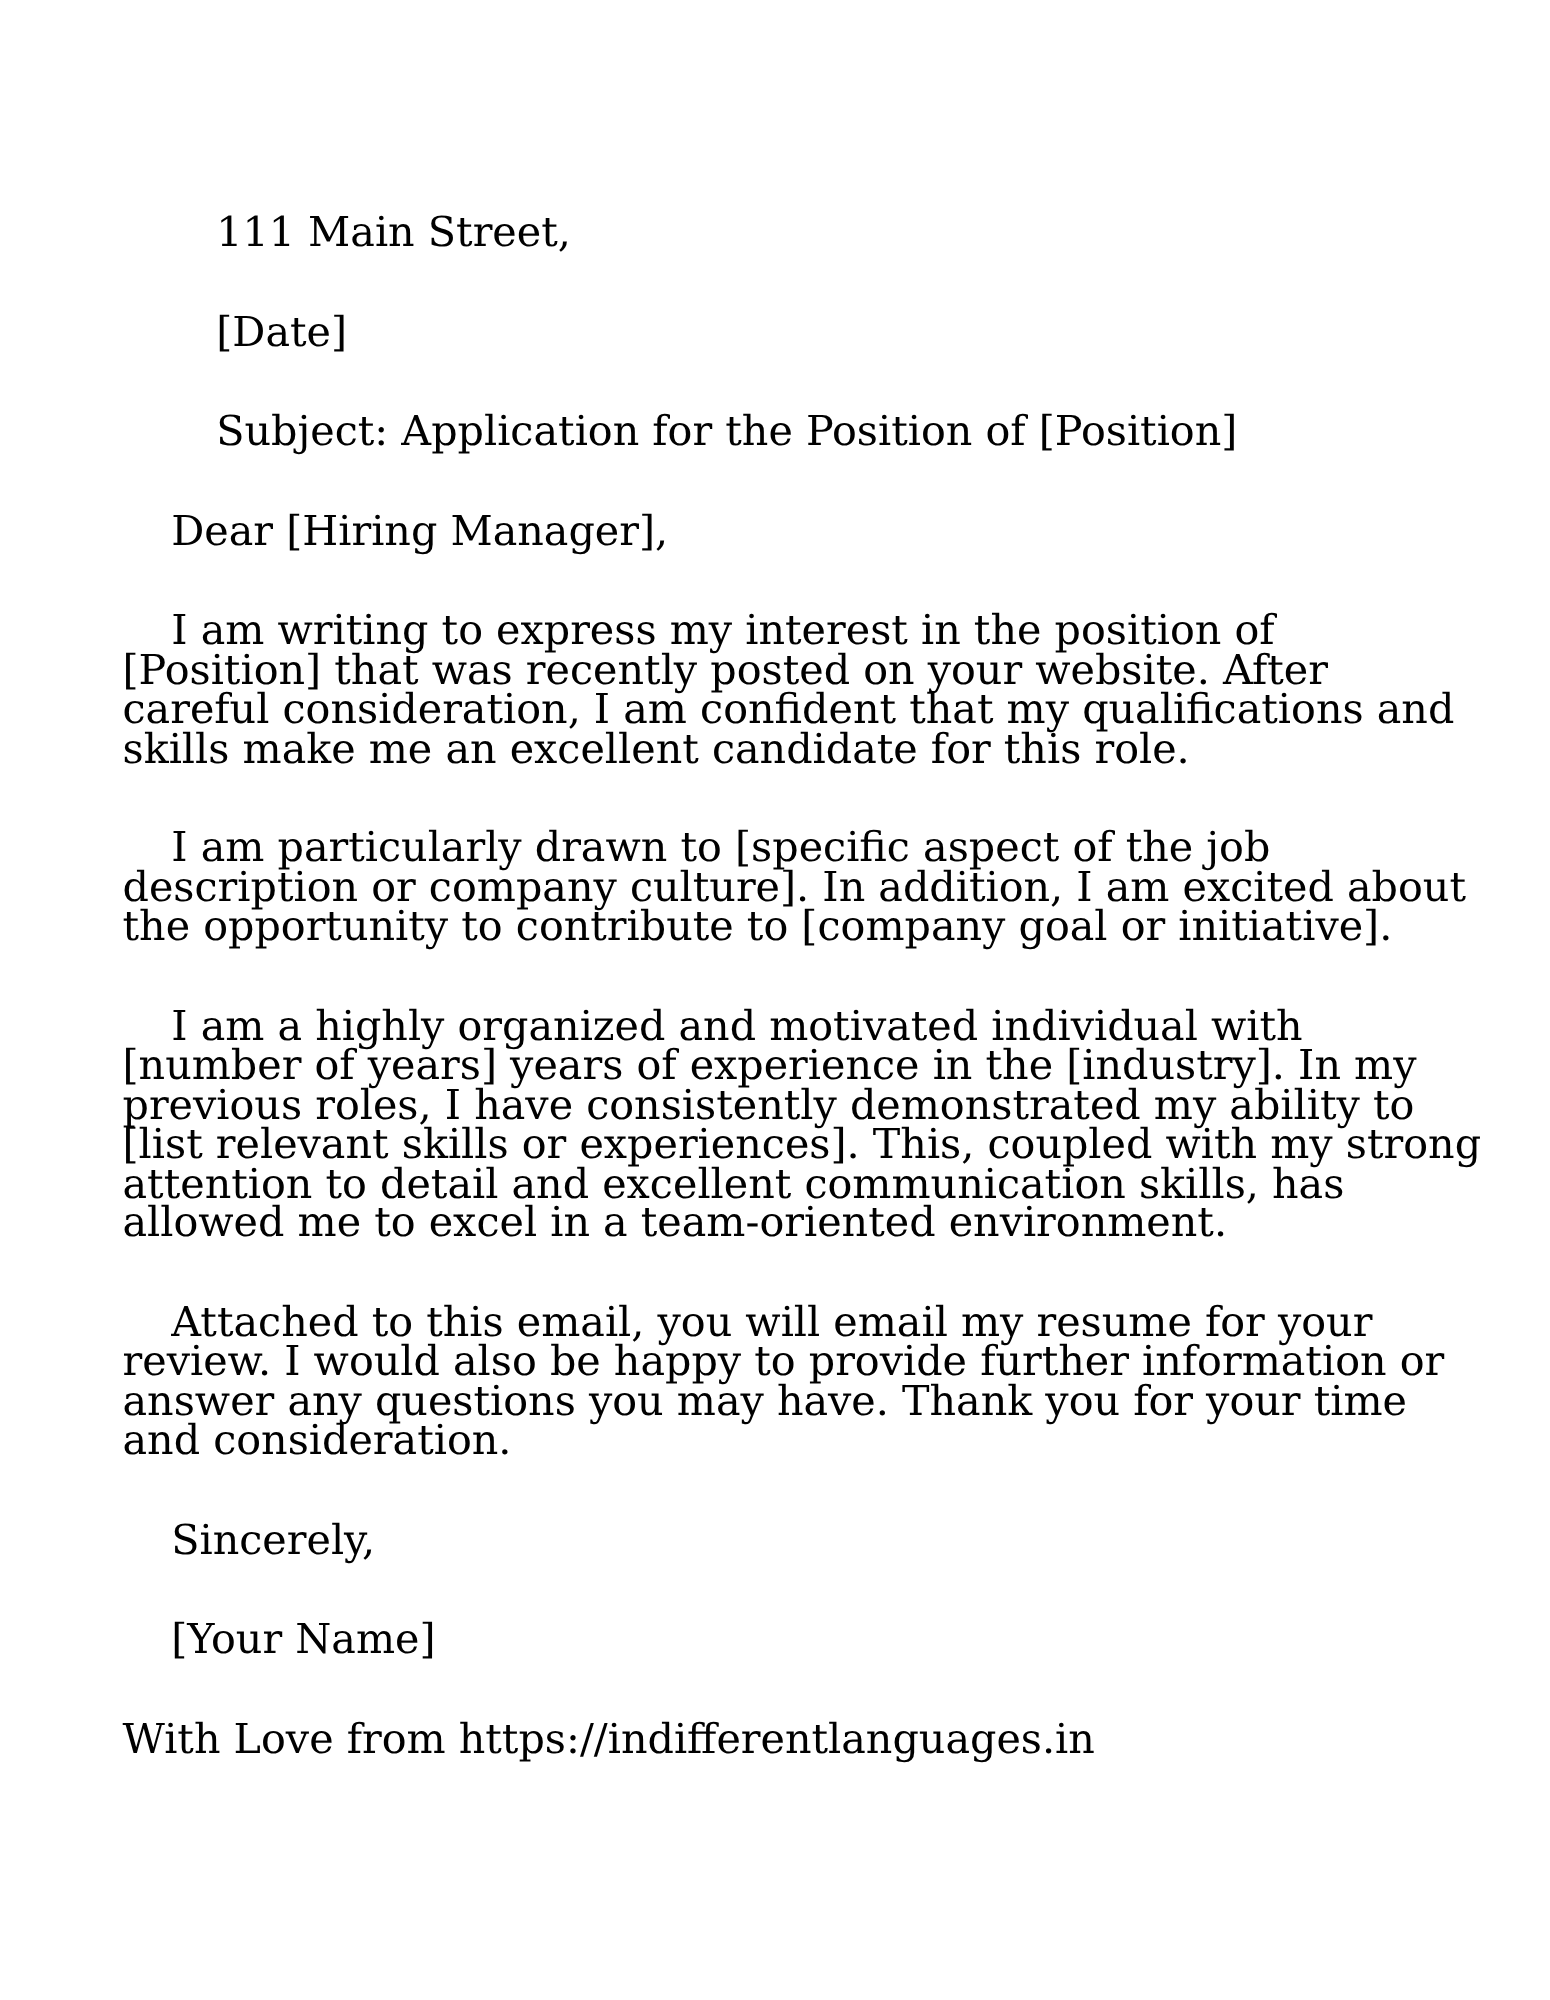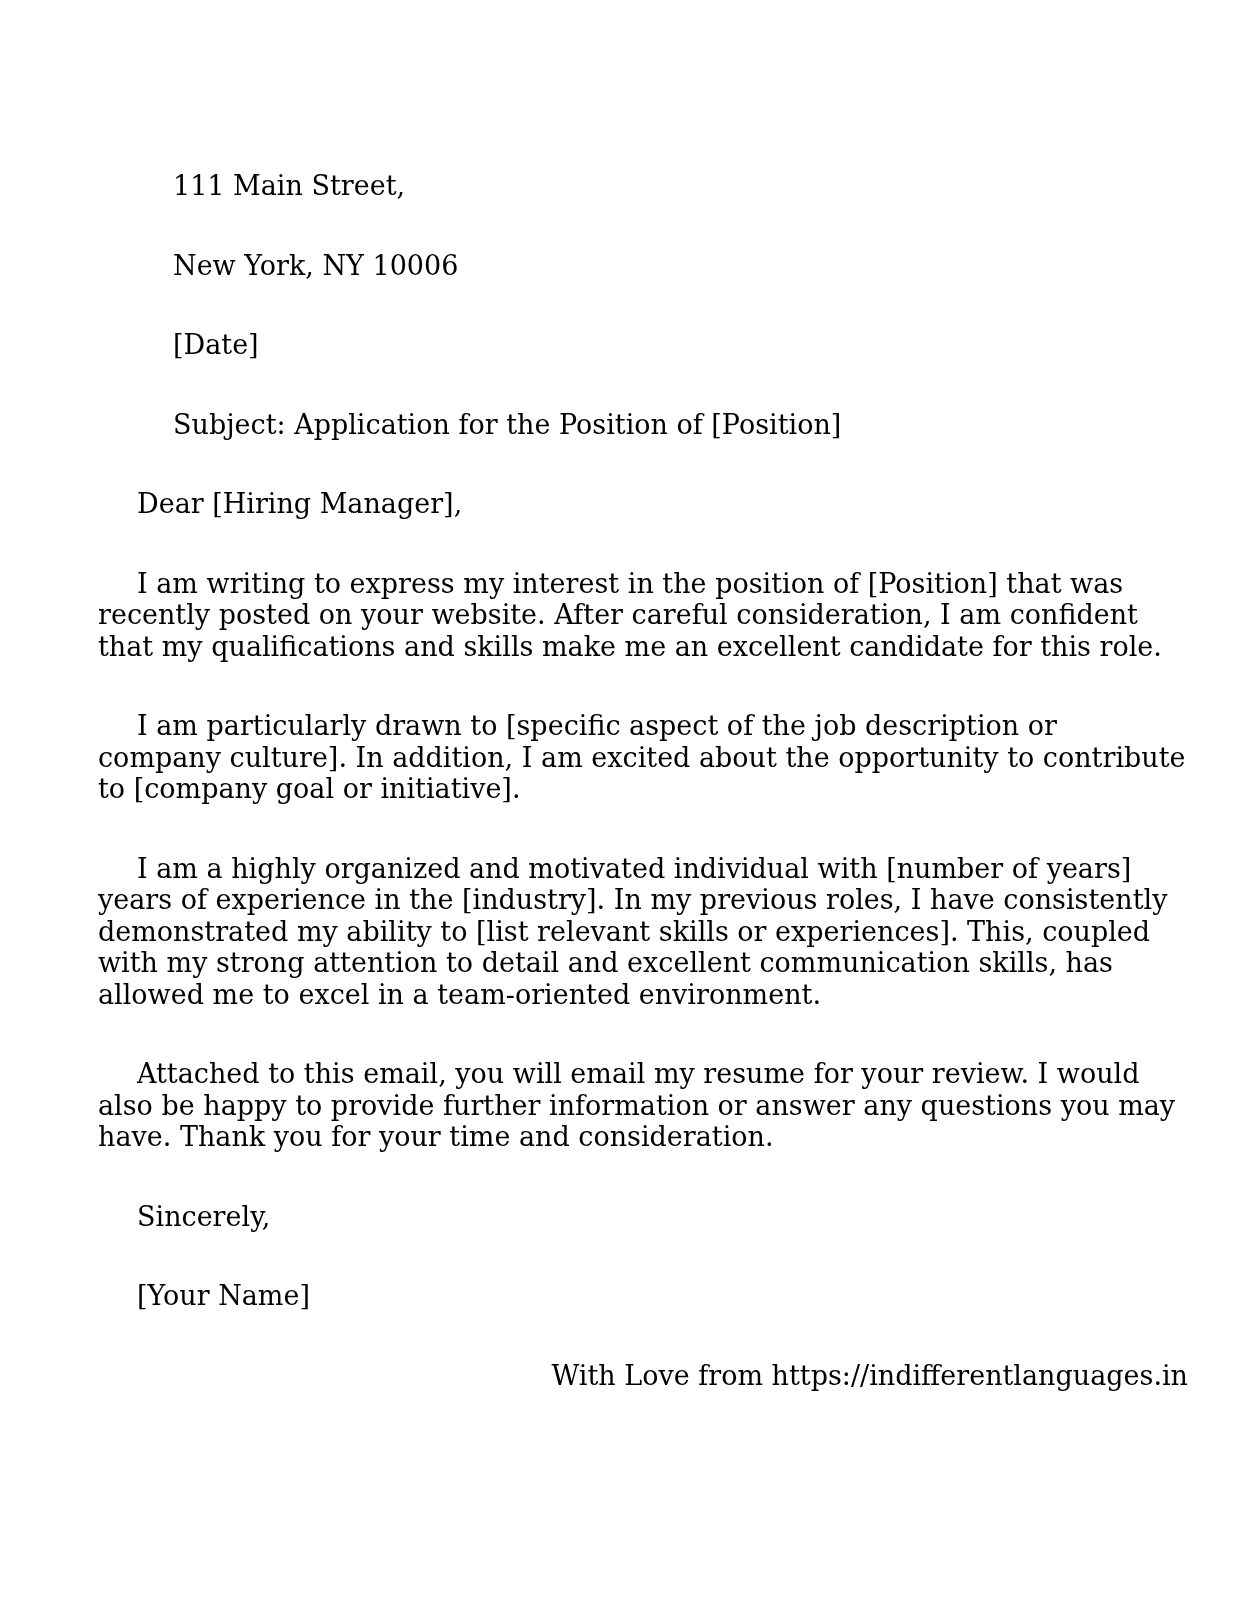--- a/index.html
+++ b/index.html
@@ -7,51 +7,49 @@
     padding: 0;
     background: #ffffff;
   }
   .page {
     position: relative;
     width: 1240px;
     height: 1512px;
     background: #ffffff;
     color: #000000;
     font-family: "DejaVu Serif", "Liberation Serif", serif;
-    font-size: 27px;
+    font-size: 33px;
     line-height: 31.5px;
     box-sizing: border-box;
     padding: 170px 52px 0 98px;
     overflow: hidden;
   }
   .page p {
     margin: 0 0 48px 0;
     text-indent: 39px;
     text-align: left;
   }
   .page p.tab-indent {
     
     margin-left: 36px;
   }
   .page p.no-indent {
     text-indent: 0;
-    text-align: right;
   }
   .page p.footer-line {
     margin-bottom: 0;
   }
 </style>
 </head>
 <body>
 
 <div class="page">
 
   <p class="tab-indent">111 Main Street,</p>
 
-  <p class="tab-indent">New York, NY 10006</p>
 
   <p class="tab-indent">[Date]</p>
 
   <p class="tab-indent">Subject: Application for the Position of [Position]</p>
 
   <p>Dear [Hiring Manager],</p>
 
   <p>I am writing to express my interest in the position of [Position] that was recently posted on your website. After careful consideration, I am confident that my qualifications and skills make me an excellent candidate for this role.</p>
 
   <p>I am particularly drawn to [specific aspect of the job description or company culture]. In addition, I am excited about the opportunity to contribute to [company goal or initiative].</p>

